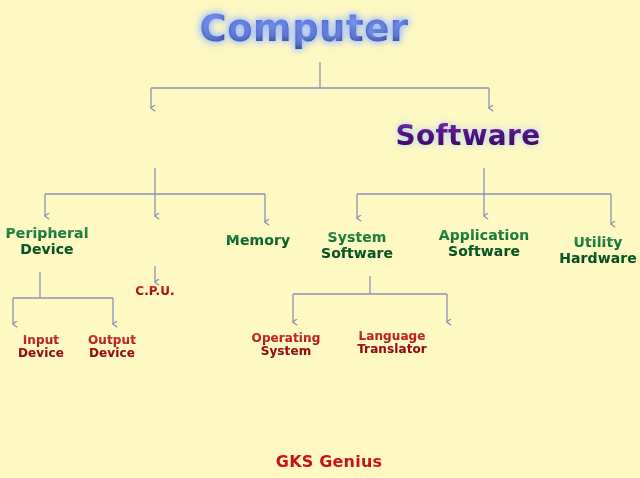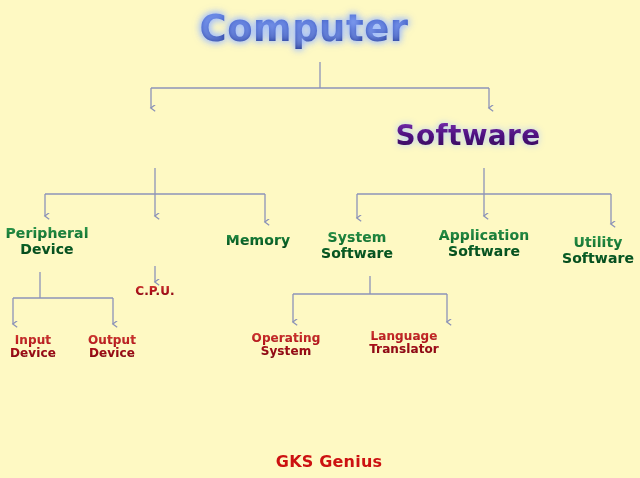--- a/index.html
+++ b/index.html
@@ -141,31 +141,31 @@
 
   <div class="node lvl-2" style="left:258px; top:233px;">Memory</div>
 
   <div class="node lvl-2" style="left:357px; top:230px;">System
 Software</div>
 
   <div class="node lvl-2" style="left:484px; top:228px;">Application
 Software</div>
 
   <div class="node lvl-2" style="left:598px; top:235px;">Utility
-Software</div>
+Hardware</div>
 
   <div class="node lvl-3" style="left:155px; top:285px;">C.P.U.</div>
 
-  <div class="node lvl-3" style="left:33px; top:334px;">Input
+  <div class="node lvl-3" style="left:41px; top:334px;">Input
 Device</div>
 
   <div class="node lvl-3" style="left:112px; top:334px;">Output
 Device</div>
 
   <div class="node lvl-3" style="left:286px; top:332px;">Operating
 System</div>
 
-  <div class="node lvl-3" style="left:404px; top:330px;">Language
+  <div class="node lvl-3" style="left:392px; top:330px;">Language
 Translator</div>
 
   <div class="watermark" style="left:313px; top:452px;">GKS Genius</div>
 
 </div>
 
 </body></html>

